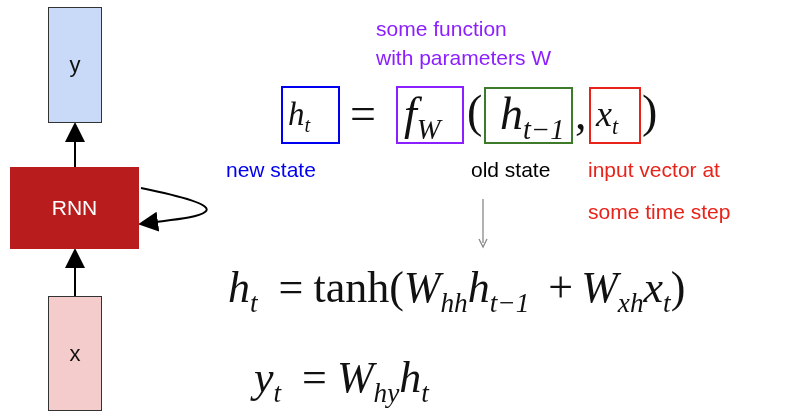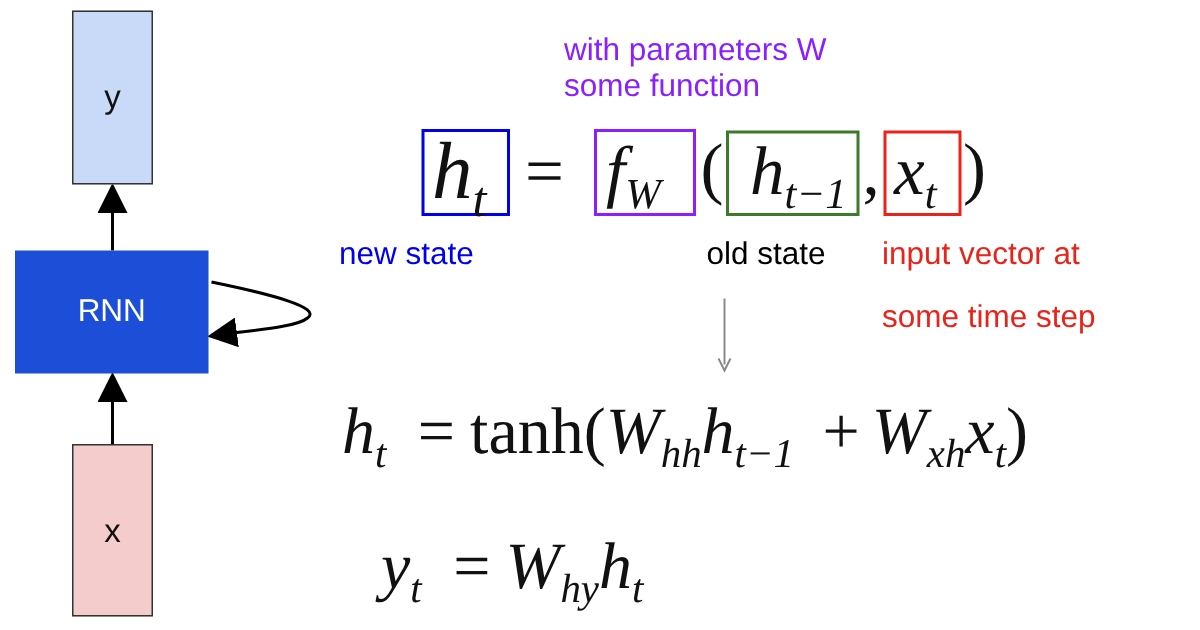--- a/index.html
+++ b/index.html
@@ -3,21 +3,21 @@
 <meta charset="utf-8">
 <style>
   html, body { margin:0; padding:0; }
   body { width:800px; height:420px; background:#ffffff; position:relative; overflow:hidden;
          font-family:"Liberation Sans", sans-serif; }
   .abs { position:absolute; }
   .box { position:absolute; display:flex; align-items:center; justify-content:center; box-sizing:border-box;
          font-family:"Liberation Sans", sans-serif; }
   .ybox { left:48px; top:7px; width:54px; height:116px; background:#c9daf8; border:1.5px solid #333; font-size:22px; color:#111; }
   .xbox { left:48px; top:296px; width:54px; height:115px; background:#f4cccc; border:1.5px solid #333; font-size:22px; color:#111; }
-  .rnn { left:10px; top:167px; width:129px; height:82px; background:#1d4ed8; color:#ffffff; font-size:21px; }
+  .rnn { left:10px; top:167px; width:129px; height:82px; background:#b91c1c; color:#ffffff; font-size:21px; }
   .math { font-family:"Liberation Serif", "DejaVu Serif", serif; font-style:italic; color:#111; }
   .rm { font-style:normal; }
   .lbl { position:absolute; font-size:21px; line-height:24px; white-space:nowrap; }
   .mbox { position:absolute; box-sizing:border-box; border:2px solid; }
   sub { font-size:0.62em; vertical-align:-0.35em; line-height:0; }
 </style>
 </head>
 <body>
 
 <svg class="abs" style="left:0;top:0" width="220" height="420">
@@ -35,42 +35,42 @@
     <span>y</span>
   </div>
 <div class="box rnn">
     <span>RNN</span>
   </div>
 <div class="box xbox">
     <span>x</span>
   </div>
 
 <div class="lbl" style="left:376px;top:17px;color:#8b1fff;">
+  <div>some function</div>
   <div style="margin-top:5px">with parameters W</div>
-  <div>some function</div>
 </div>
 
 <div class="mbox" style="left:281px;top:86px;width:59px;height:58px;border-color:#0000ee;"></div>
 <div class="mbox" style="left:396px;top:86px;width:68px;height:58px;border-color:#8b1fff;"></div>
 <div class="mbox" style="left:484px;top:87px;width:89px;height:57px;border-color:#3d7a2a;"></div>
 <div class="mbox" style="left:589px;top:87px;width:52px;height:57px;border-color:#e8231a;"></div>
 
-<div class="abs math" style="left:288px;top:86px;font-size:54px;line-height:56px;white-space:nowrap;">
+<div class="abs math" style="left:288px;top:86px;font-size:33px;line-height:56px;white-space:nowrap;">
   <span>h</span><sub>t</sub>
 </div>
 <div class="abs math rm" style="left:350px;top:86px;font-size:46px;line-height:56px;">=</div>
 <div class="abs math" style="left:404px;top:86px;font-size:46px;line-height:56px;white-space:nowrap;">
   <span>f</span><sub>W</sub>
 </div>
 <div class="abs math rm" style="left:467px;top:84px;font-size:46px;line-height:56px;">(</div>
 <div class="abs math" style="left:500px;top:86px;font-size:46px;line-height:56px;white-space:nowrap;">
   <span>h</span><sub class="rm" style="font-style:italic">t−1</sub>
 </div>
 <div class="abs math rm" style="left:575px;top:86px;font-size:46px;line-height:56px;">,</div>
-<div class="abs math" style="left:596px;top:86px;font-size:46px;line-height:56px;white-space:nowrap;">
+<div class="abs math" style="left:596px;top:86px;font-size:36px;line-height:56px;white-space:nowrap;">
   <span>x</span><sub>t</sub>
 </div>
 <div class="abs math rm" style="left:642px;top:84px;font-size:46px;line-height:56px;">)</div>
 
 <div class="lbl" style="left:226px;top:158px;color:#0000ee;">new state</div>
 <div class="lbl" style="left:471px;top:158px;color:#000000;">old state</div>
 <div class="lbl" style="left:588px;top:158px;color:#e8231a;">
   <div>input vector at</div>
   <div style="margin-top:18px">some time step</div>
 </div>

